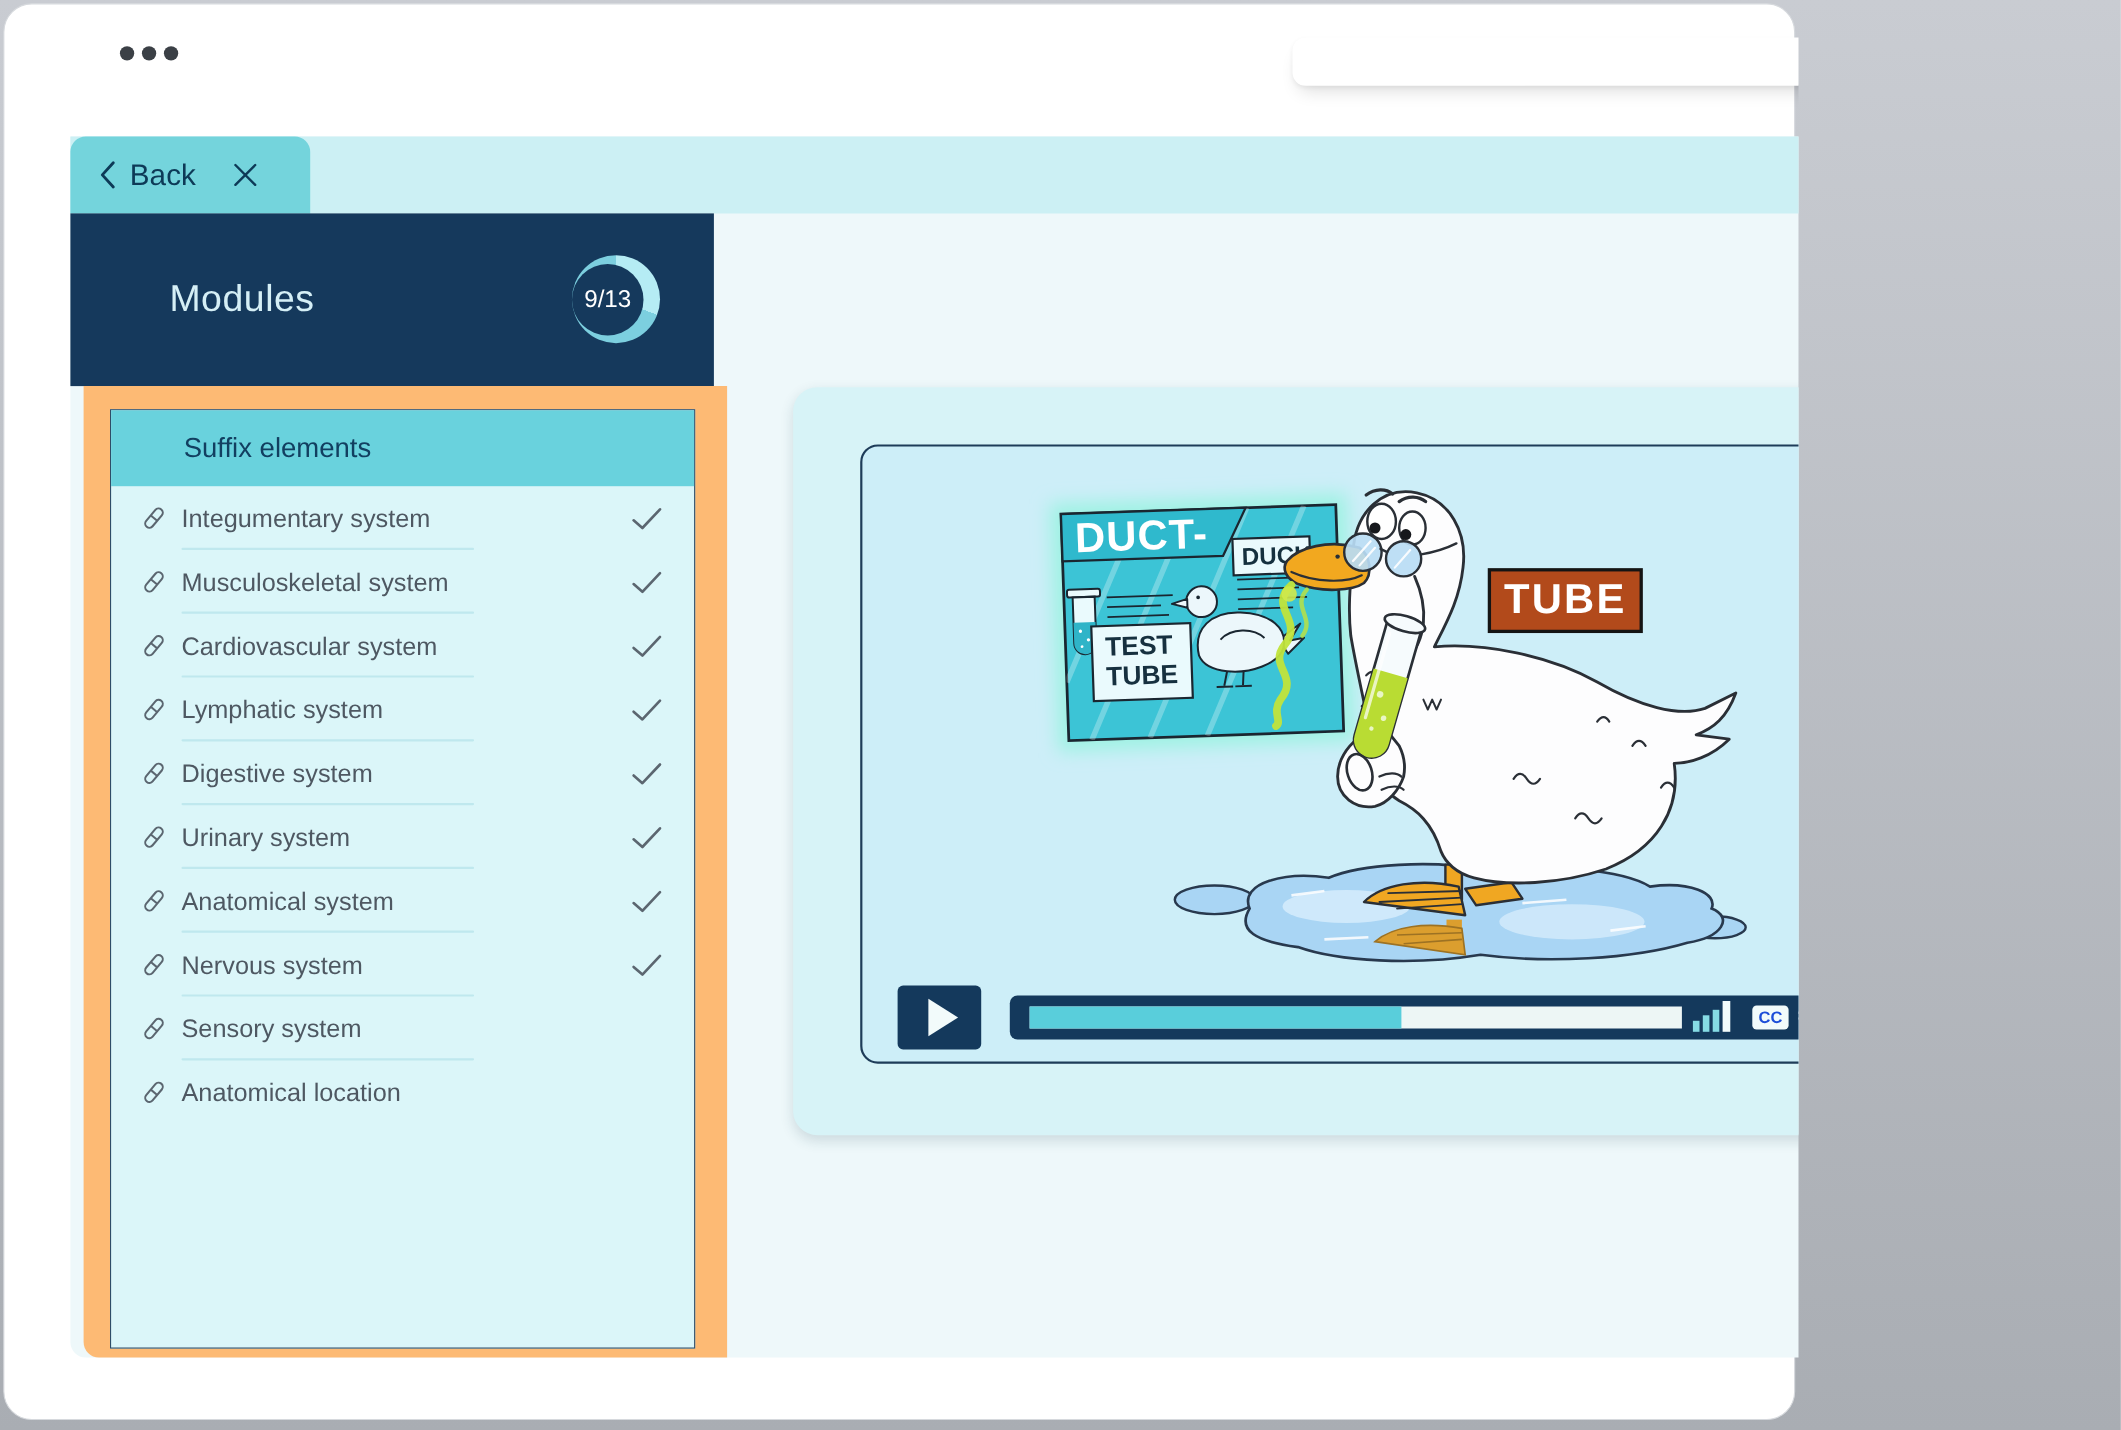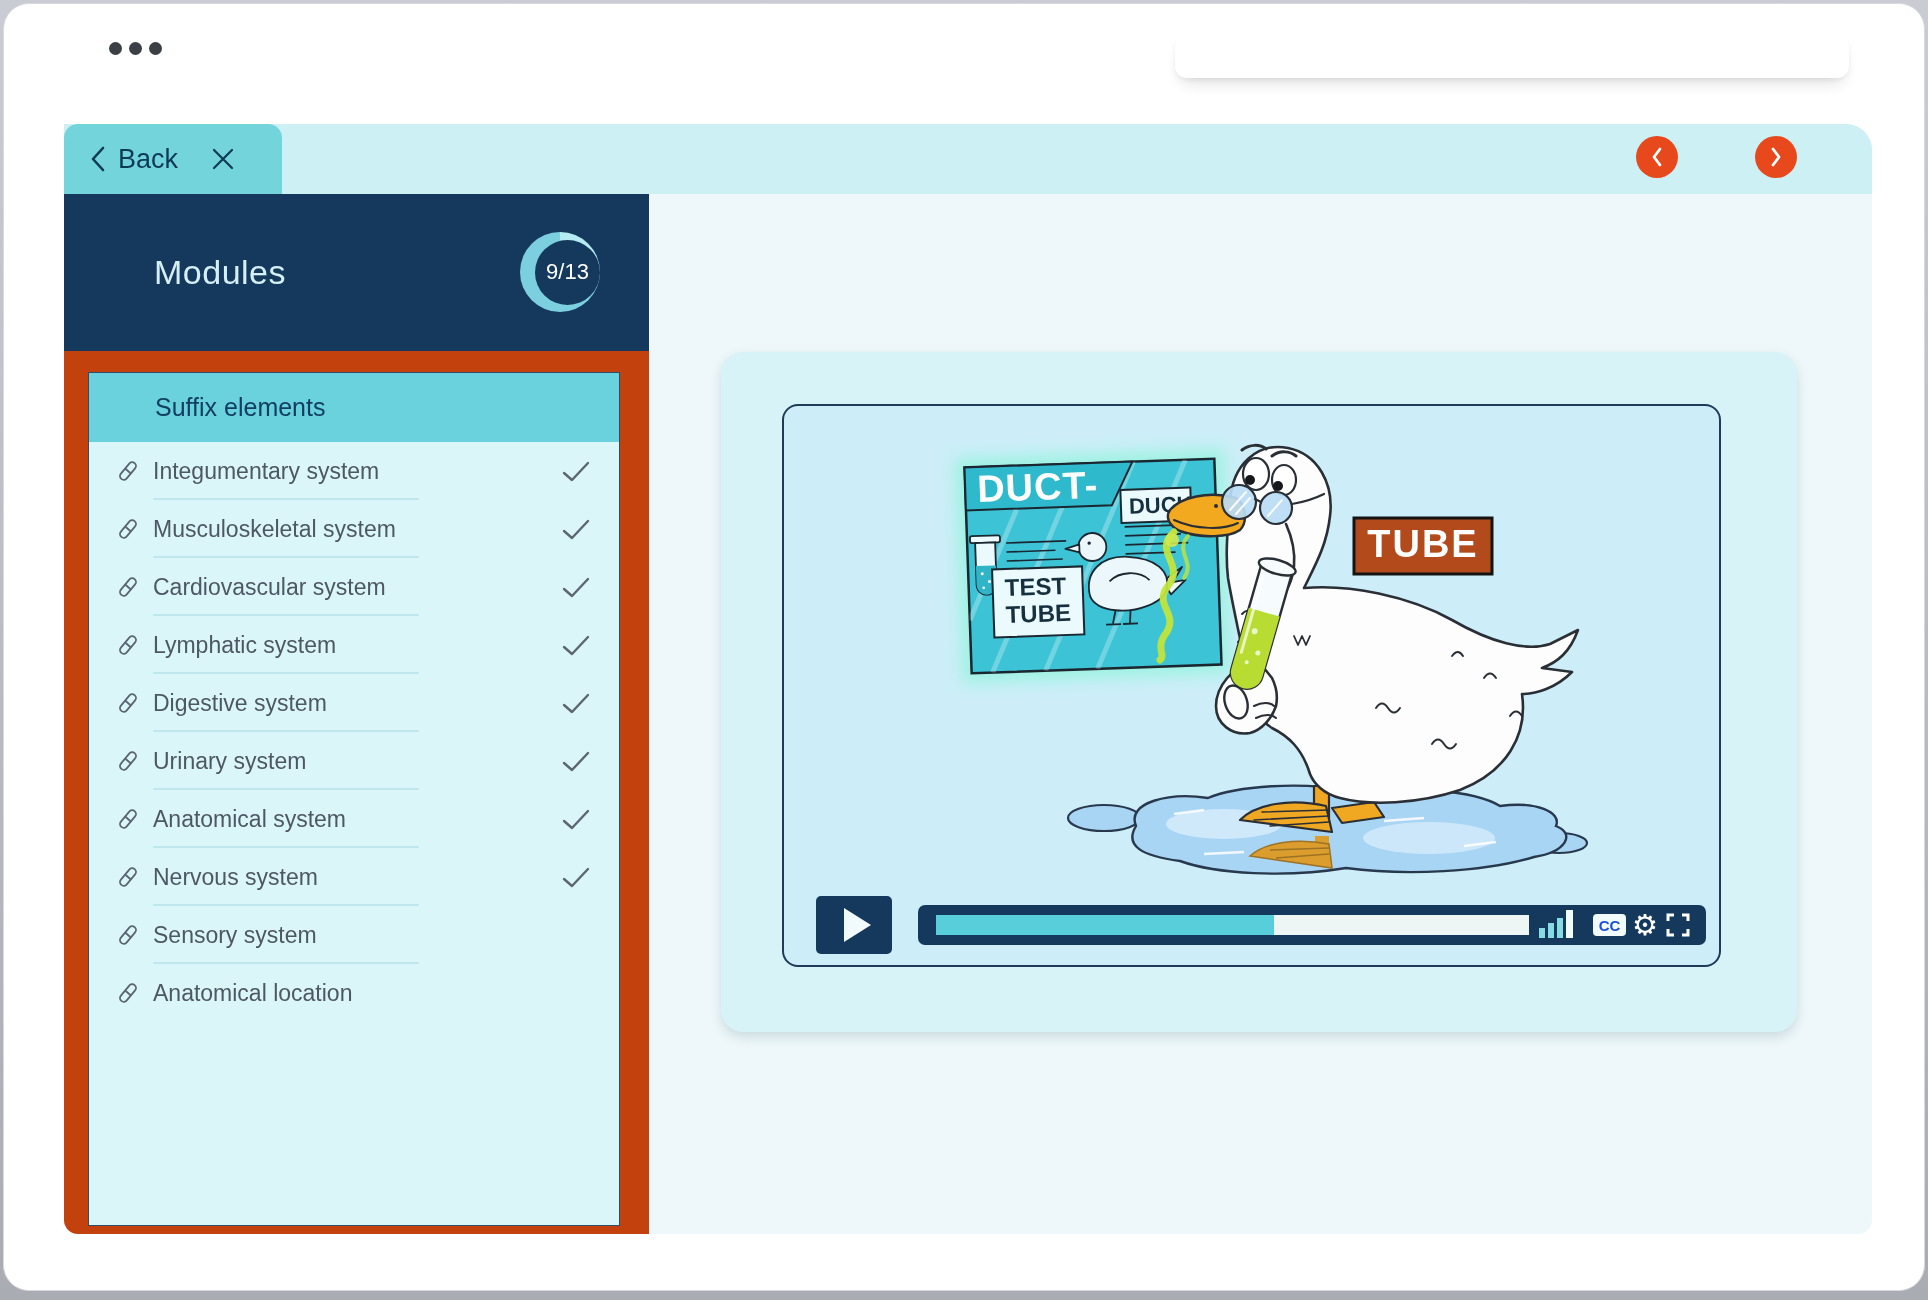--- a/index.html
+++ b/index.html
@@ -1,18 +1,18 @@
 <!DOCTYPE html>
 <html><head>
 <meta charset="utf-8">
 <style>
   * { margin:0; padding:0; box-sizing:border-box; }
   html,body { width:1928px; height:1300px; }
   body { font-family:"Liberation Sans", sans-serif; background:linear-gradient(#c9ccd2, #a9adb3); }
-  .stage { position:relative; width:1928px; height:1300px; overflow:hidden;border-radius:24px; }
+  .stage { position:relative; width:1635px; height:1300px; overflow:hidden;border-radius:24px; }
   .window { position:absolute; left:3px; right:3px; top:3px; bottom:9px;
             background:#ffffff; border:1px solid #d6d9dd; border-radius:26px; }
 
   
   .dots { position:absolute; left:105px; top:38px; display:flex; gap:7px; cursor:pointer; }
   .dots i { width:13px; height:13px; border-radius:50%; background:#3b4046; }
   .address-bar { position:absolute; left:1171px; top:30px; width:674px; height:44px;
                  background:#fff; border-radius:12px;
                  box-shadow:0 10px 16px -6px rgba(0,0,0,.14), 0 2px 4px rgba(0,0,0,.05); }
 
@@ -28,26 +28,26 @@
   .tab-close { margin-left:32px; cursor:pointer; display:flex; }
   .nav-btn { position:absolute; top:12px; width:42px; height:42px; border-radius:50%;
              background:#e7481c; display:flex; align-items:center; justify-content:center; cursor:pointer; }
   .nav-btn.prev { left:1572px; } .nav-btn.next { left:1691px; }
 
   
   .side-header { position:absolute; left:0; top:70px; width:585px; height:157px; background:#15395c; }
   .side-title { position:absolute; left:90px; top:0; height:157px; display:flex; align-items:center;
                 font-size:34px; font-weight:500; letter-spacing:.5px; color:#d5eff6; }
   .ring { position:absolute; left:456px; top:38px; width:80px; height:80px; border-radius:50%;
-          display:flex; align-items:center; justify-content:flex-end; }
+          display:flex; align-items:center; justify-content:flex-start; }
   .ring-inner { width:65px; height:65px; border-radius:50%; background:#15395c;
                 display:flex; align-items:center; justify-content:center;
                 font-size:22px; color:#ffffff; }
-  .side-col { position:absolute; left:0; top:227px; width:585px; height:883px;
-              background:#c2410c; border-radius:0 0 0 14px; }
+  .side-col { position:absolute; left:12px; top:227px; width:585px; height:883px;
+              background:#fdba74; border-radius:0 0 0 14px; }
   .panel { position:absolute; left:24px; top:21px; width:532px; height:854px;
            background:#dbf6f9; border:1.5px solid #2e4d68; }
   .panel-header { height:69px; background:#69d2dd; display:flex; align-items:center;
                   padding-left:66px; font-size:25px; color:#123f60; }
   .module-list { list-style:none; }
   .module-row { position:relative; height:58px; display:flex; align-items:center;
                 padding-left:26px; cursor:pointer; }
   .module-row:not(.last)::after { content:""; position:absolute; left:64px; bottom:0;
                 width:266px; height:2px; background:#bfe8ee; border-radius:1px; }
   .clip { width:26px; height:26px; flex:none; display:flex; }

